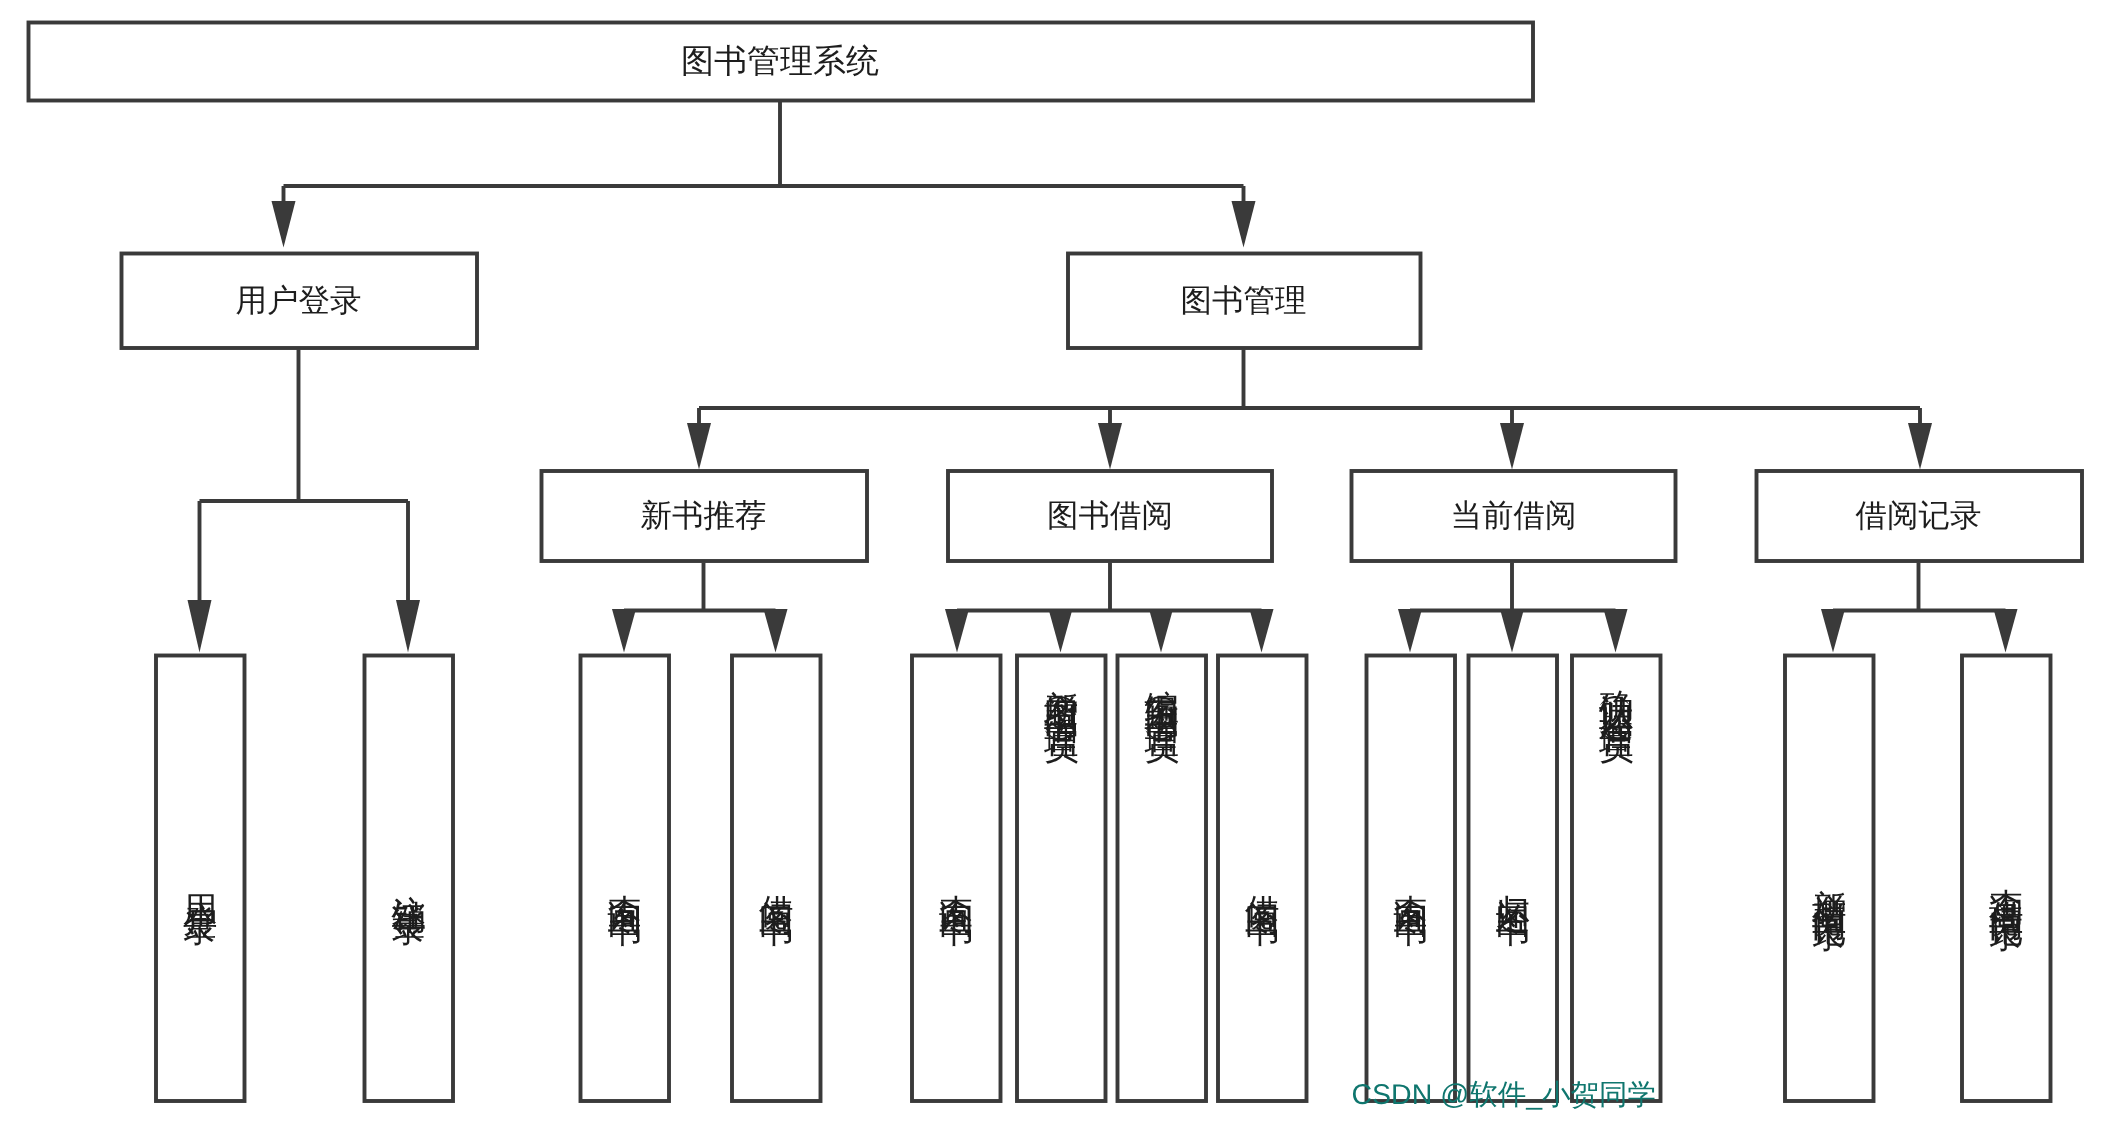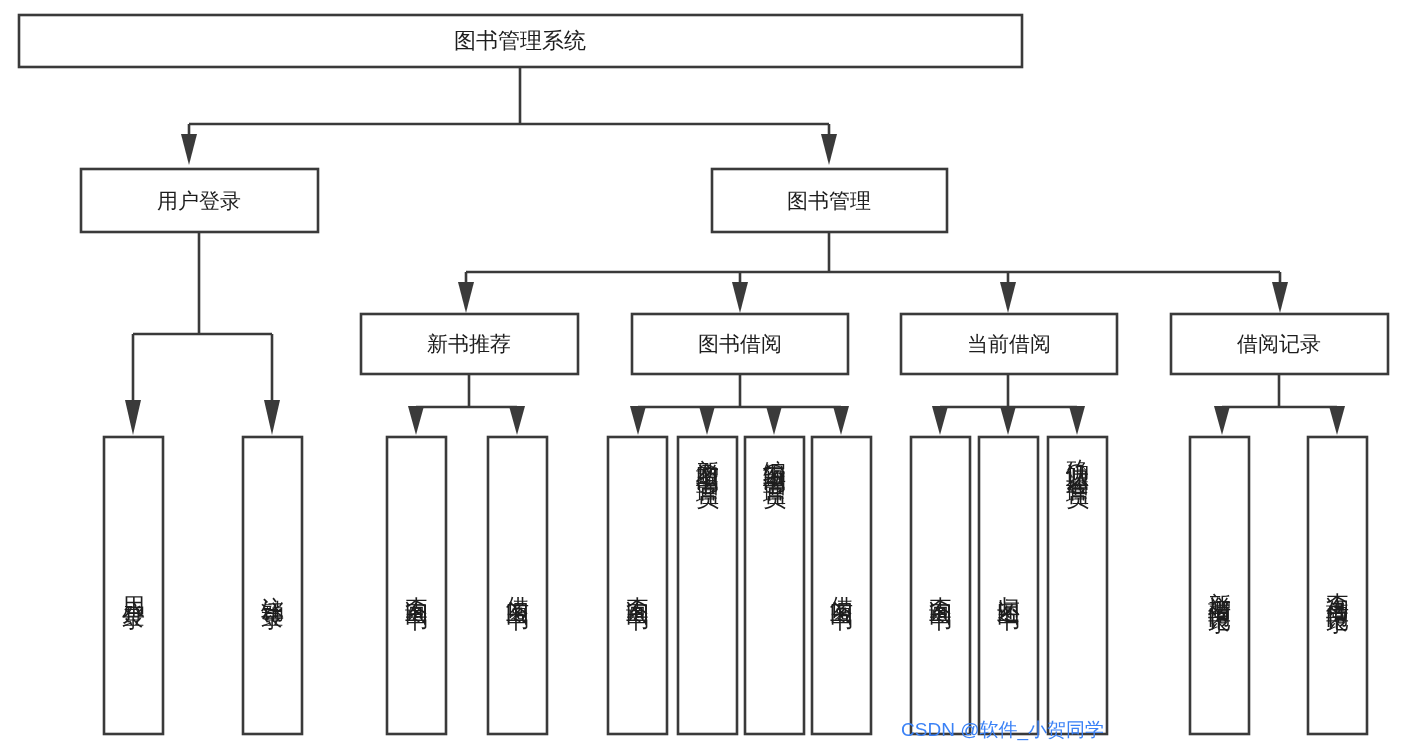--- a/index.html
+++ b/index.html
@@ -73,21 +73,21 @@
     color: #1d1d1d;
     letter-spacing: 4px;
     white-space: nowrap;
   }
   .watermark {
     position: absolute;
     right: 8px;
     bottom: 4px;
     font-family: "Liberation Sans", "DejaVu Sans", sans-serif;
     font-size: 19px;
-    color: #3b82f6;
+    color: #0f766e;
     white-space: nowrap;
     user-select: none;
   }
 </style>
 </head>
 <body>
 
 <div id="diagram-root">
 
   <svg id="flow-svg" viewBox="0 0 1405 747">

